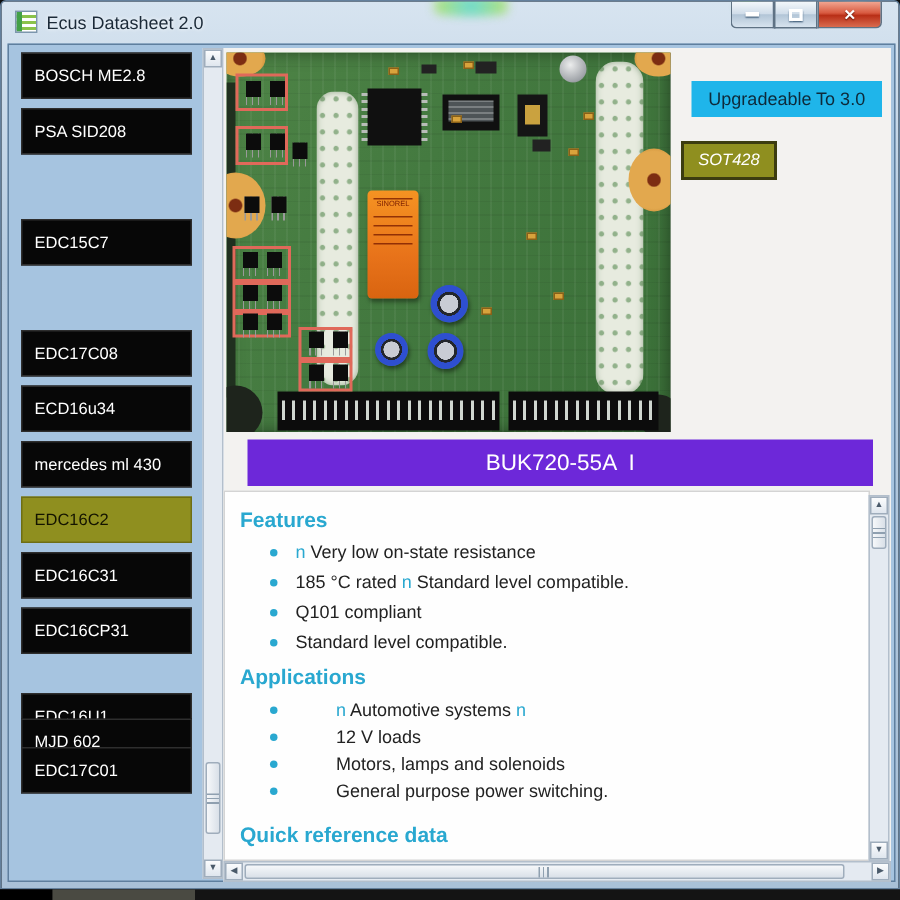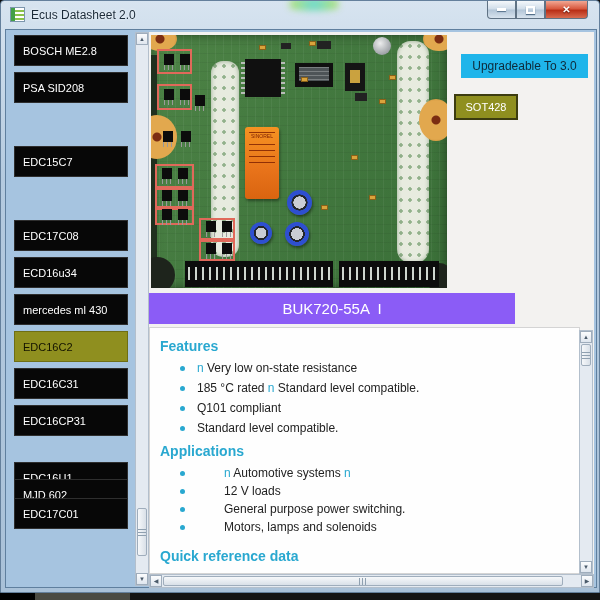--- a/index.html
+++ b/index.html
@@ -94,26 +94,26 @@
   .trans { width:10px; height:16px;
         background:linear-gradient(#0c0c0c 0 11px, transparent 11px),
                    repeating-linear-gradient(90deg,#9a9a9a 0 1px, transparent 1px 4px); }
   .trans.loose { position:absolute; }
   .edge-dark { position:absolute; left:0; top:20px; width:6px; height:210px; background:#20301f; }
 
   
   .btn-upgrade { position:absolute; left:312px; top:22px; width:127px; height:24px; background:#1fb5ea;
         color:#0e2a3a; font-size:12px; text-align:center; line-height:24px; cursor:pointer; }
   .btn-sot { position:absolute; left:305px; top:62px; width:64px; height:26px; background:#8f8f1f;
-        border:2px solid #3c3c10; color:#fff; font-size:11px; text-align:center; line-height:22px; cursor:pointer; }
+        border:2px solid #3c3c10; color:#fff; font-size:11px; text-align:center; line-height:22px; cursor:pointer;font-style:italic; }
   .btn-to { position:absolute; left:373px; top:62px; width:62px; height:26px; background:#050505;
         border:2px solid #8a8f94; color:#fff; font-size:11px; text-align:center; line-height:22px; cursor:pointer; }
 
   
-  .banner { position:absolute; left:0; top:261px; width:366px; height:31px; background:#8b5cf6;
+  .banner { position:absolute; left:16px; top:261px; width:417px; height:31px; background:#6d28d9;
         color:#fff; font-size:15px; text-align:center; line-height:31px; white-space:pre; }
   .text-panel { position:absolute; left:0; top:295px; width:431px; height:247px; background:#fefefe;
         border:1px solid #d4d4d4; overflow:hidden; padding:6px 0 0 10px; color:#222; }
   .ds-heading { color:#29a8d0; font-size:14px; font-weight:bold; margin:4px 0 8px 0; }
   .ds-heading.apps { margin-top:8px; }
   .ds-heading.quick { margin-top:14px; }
   .li { display:flex; margin:0 0 7px 20px; font-size:12px; line-height:13px; }
   .li .dot { flex:none; width:5px; height:5px; border-radius:50%; background:#29a8d0; margin:4px 12px 0 0; }
   .apps-list .li { margin-bottom:5px;gap:27px; }
   .quick-list .li { margin-bottom:4px; }
@@ -294,25 +294,25 @@
             <div class="li">
                 <span class="dot"></span>
                 <span><span class="pre"></span><span class="nblue">n</span><span class="post"> Automotive systems </span><span class="nblue">n</span></span>
               </div>
             <div class="li">
                 <span class="dot"></span>
                 <span><span class="pre"></span><span class="nblue"></span><span class="post">12 V loads</span><span class="nblue"></span></span>
               </div>
             <div class="li">
                 <span class="dot"></span>
+                <span><span class="pre"></span><span class="nblue"></span><span class="post">Motors, lamps and solenoids</span><span class="nblue"></span></span>
+              </div>
+            <div class="li">
+                <span class="dot"></span>
                 <span><span class="pre"></span><span class="nblue"></span><span class="post">General purpose power switching.</span><span class="nblue"></span></span>
-              </div>
-            <div class="li">
-                <span class="dot"></span>
-                <span><span class="pre"></span><span class="nblue"></span><span class="post">Motors, lamps and solenoids</span><span class="nblue"></span></span>
               </div>
           </div>
 
           <div class="ds-heading quick">Quick reference data</div>
           <div class="quick-list">
             <div class="li">
                 <span><span class="base">E</span><span class="rest"> ≤ 329 mJ</span></span>
               </div>
 
           </div>

